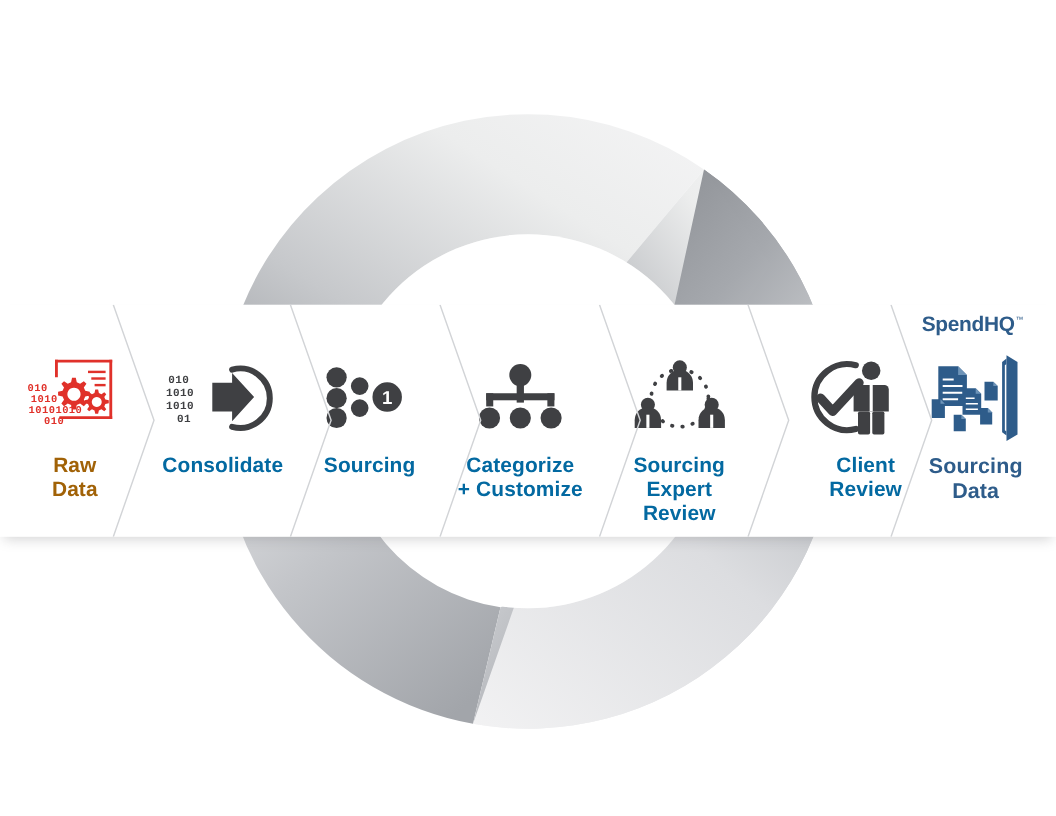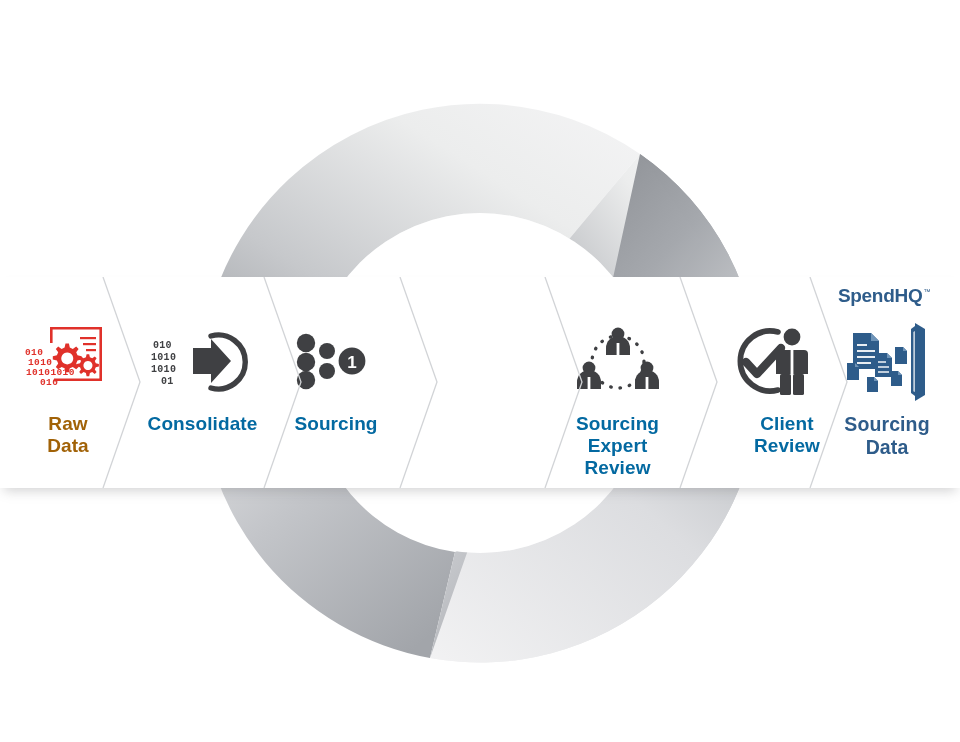--- a/index.html
+++ b/index.html
@@ -269,20 +269,38 @@
             <circle cx="32" cy="21" r="8.0"></circle>
             <circle cx="32" cy="41" r="8.0"></circle>
             <circle cx="57" cy="31" r="13.4"></circle>
           </g>
           <text x="57" y="37.5" text-anchor="middle" fill="#ffffff" font-family="Liberation Sans, sans-serif" font-size="17" font-weight="bold">1</text>
         </svg>
       </div>
       <div class="step-label">Sourcing</div>
     </div>
 
+    <div class="step" style="left:398px; width:150px;">
+      <div class="step-icon">
+        <svg width="86" height="62" viewBox="0 0 86 62" xmlns="http://www.w3.org/2000/svg">
+          <g fill="#3f4043">
+            <circle cx="43" cy="11" r="10"></circle>
+            <rect x="39.7" y="20" width="6.6" height="16"></rect>
+            <rect x="12" y="27.5" width="62" height="6.4"></rect>
+            <rect x="12" y="27.5" width="6.4" height="12"></rect>
+            <rect x="67.6" y="27.5" width="6.4" height="12"></rect>
+            <circle cx="15" cy="50" r="9.6"></circle>
+            <circle cx="43" cy="50" r="9.6"></circle>
+            <circle cx="71" cy="50" r="9.6"></circle>
+          </g>
+        </svg>
+      </div>
+      <div class="step-label">Categorize
++ Customize</div>
+    </div>
 
     <div class="step" style="left:550px; width:135px;">
       <div class="step-icon">
         <svg width="84" height="72" viewBox="0 0 84 72" xmlns="http://www.w3.org/2000/svg">
 
           <circle cx="42" cy="37" r="26" fill="none" stroke="#3f4043" stroke-width="3.4" stroke-linecap="round" stroke-dasharray="0.5 9"></circle>
           <g fill="#3f4043">
 
             <circle cx="42" cy="9" r="6.4"></circle>
             <path d="M30 30 v-7 a12 12 0 0 1 24 0 v7 z"></path>

